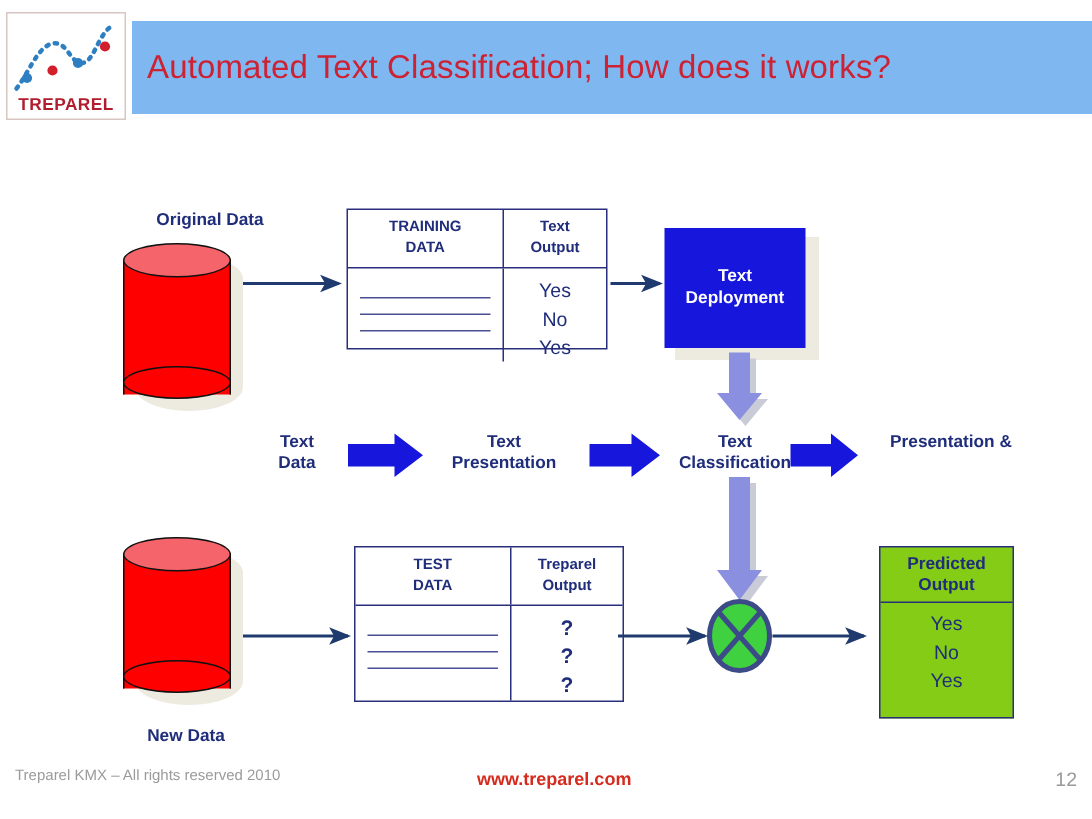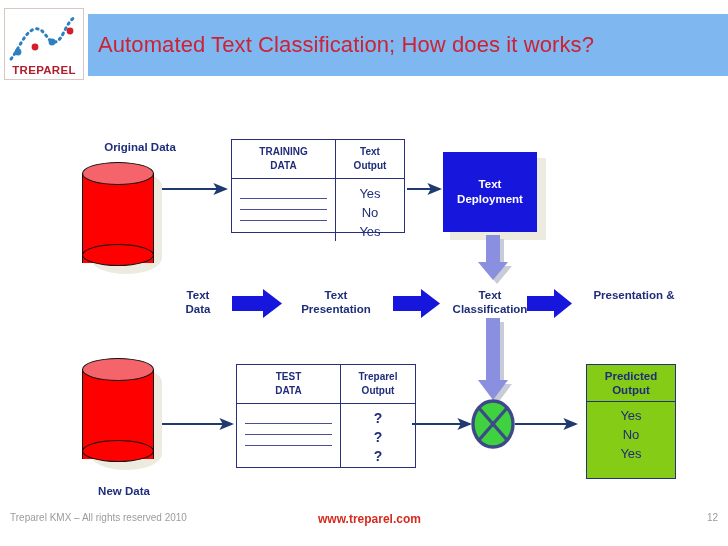--- a/index.html
+++ b/index.html
@@ -118,21 +118,21 @@
   #footer-left{
     position:absolute; left:10px; top:512px;
     color:#9B9B9B; font-size:10px; white-space:nowrap;
   }
   #footer-url{
     position:absolute; left:318px; top:512px;
     color:#D52B1E; font-size:12px; font-weight:700; white-space:nowrap;
   }
   #footer-page{
     position:absolute; right:10px; top:512px;
-    color:#9B9B9B; font-size:10px;
+    color:#9B9B9B; font-size:13px;
   }
 </style>
 </head>
 <body>
 
 <div id="header-banner"></div>
 <div id="slide-title">Automated Text Classification; How does it works?</div>
 
 <div id="logo">
   <svg width="78" height="70" viewBox="0 0 78 70">

